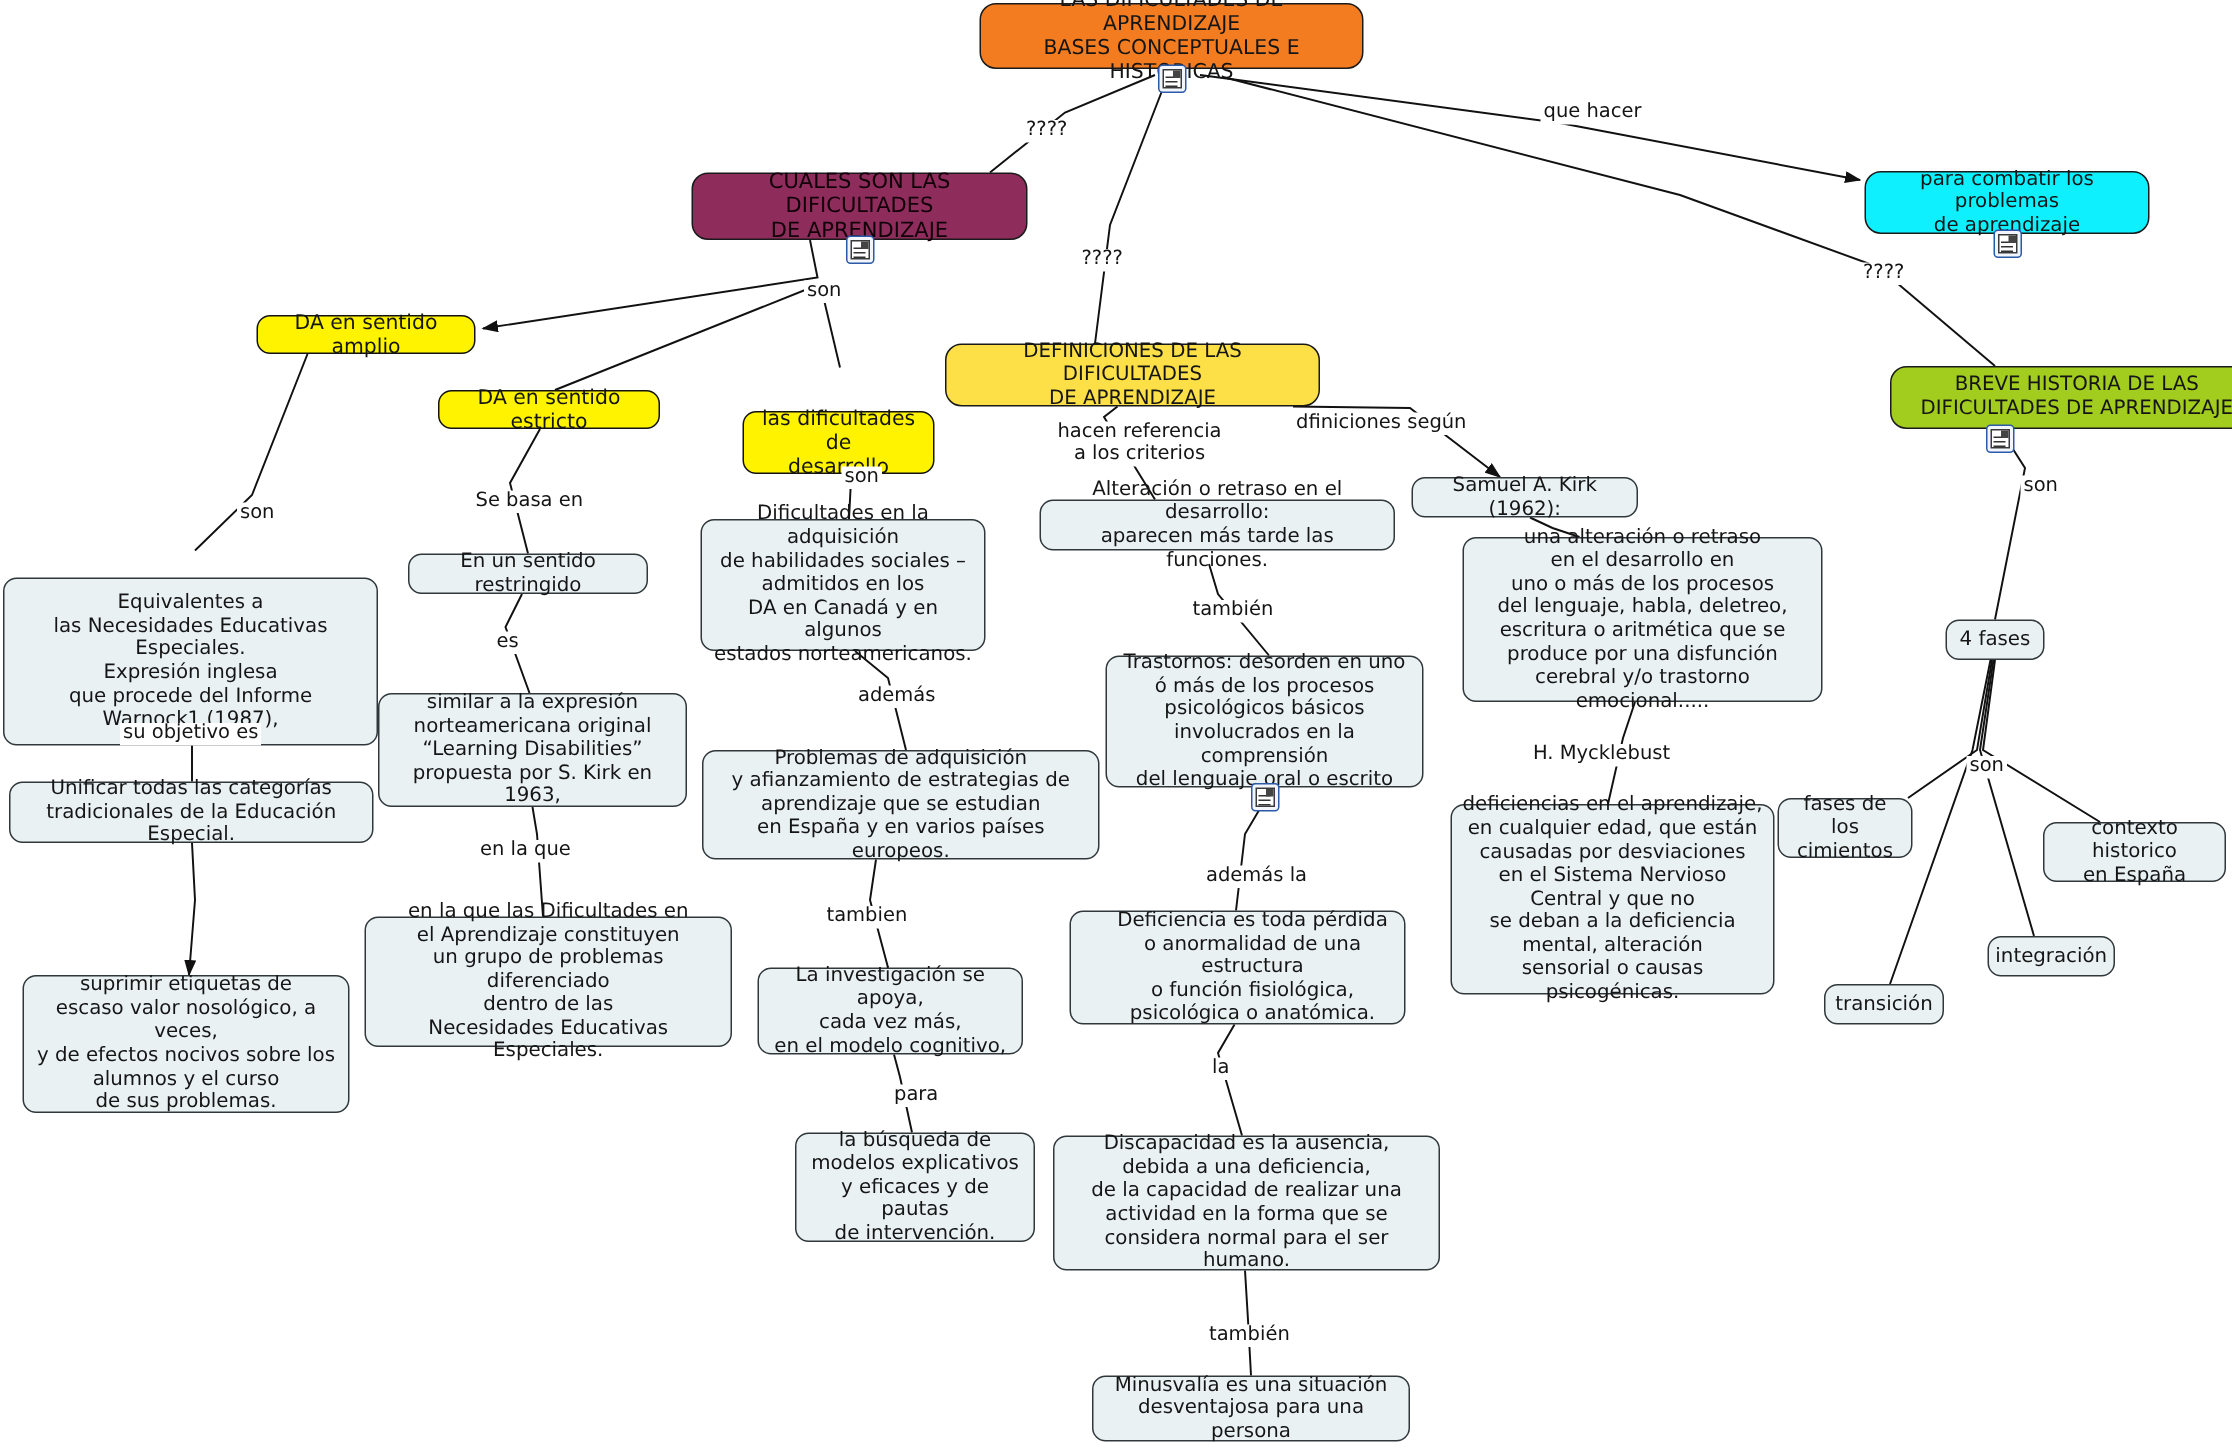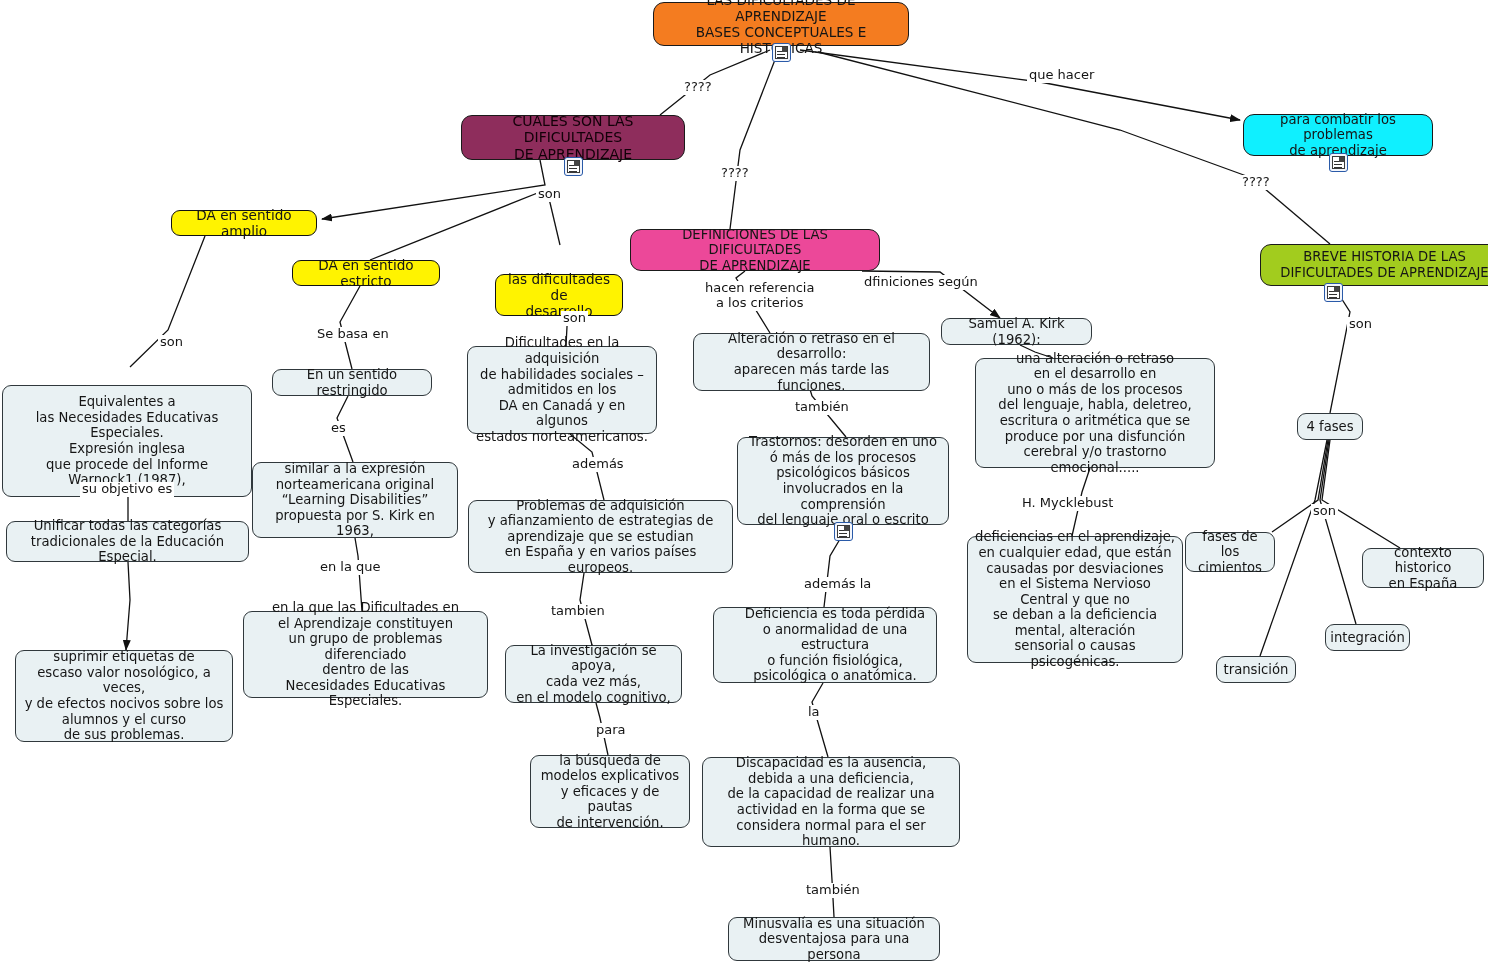--- a/index.html
+++ b/index.html
@@ -53,21 +53,21 @@
     border-radius: 11px;
   }
   .n-purple {
     background: #8e2d5c;
     border-color: #1a1a1a;
     color: #120008;
     font-size: 14px;
     border-radius: 11px;
   }
   .n-cyan {
-    background: #ec4899;
+    background: #fde047;
     border-color: #1a1a1a;
     font-size: 13.2px;
     border-radius: 11px;
   }
   .n-brightcyan {
     background: #0ff0ff;
     border-color: #1a1a1a;
     font-size: 13.2px;
     border-radius: 11px;
   }
@@ -241,21 +241,21 @@
 y afianzamiento de estrategias de
 aprendizaje que se estudian
 en España y en varios países europeos.</span></div>
       <div class="node n-plain" style="left: 505px; top: 645px; width: 177px; height: 58px;"><span>La investigación se apoya,
 cada vez más,
 en el modelo cognitivo,</span></div>
       <div class="node n-plain" style="left: 530px; top: 755px; width: 160px; height: 73px;"><span>la búsqueda de
 modelos explicativos
 y eficaces y de pautas
 de intervención.</span></div>
-      <div class="node n-plain" style="left: 693px; top: 333px; width: 237px; height: 58px;"><span>Alteración o retraso en el desarrollo:
+      <div class="node n-plain" style="left: 693px; top: 333px; width: 237px; height: 34px;"><span>Alteración o retraso en el desarrollo:
 aparecen más tarde las funciones.</span></div>
       <div class="node n-plain" style="left: 737px; top: 437px; width: 212px; height: 88px;"><span>Trastornos: desorden en uno
 ó más de los procesos
 psicológicos básicos
 involucrados en la comprensión
 del lenguaje oral o escrito</span></div>
       <div class="doc-icon" style="left: 833.5px; top: 522px;">
         <div class="page"></div>
         <div class="ln l1"></div>
         <div class="ln l2"></div>

